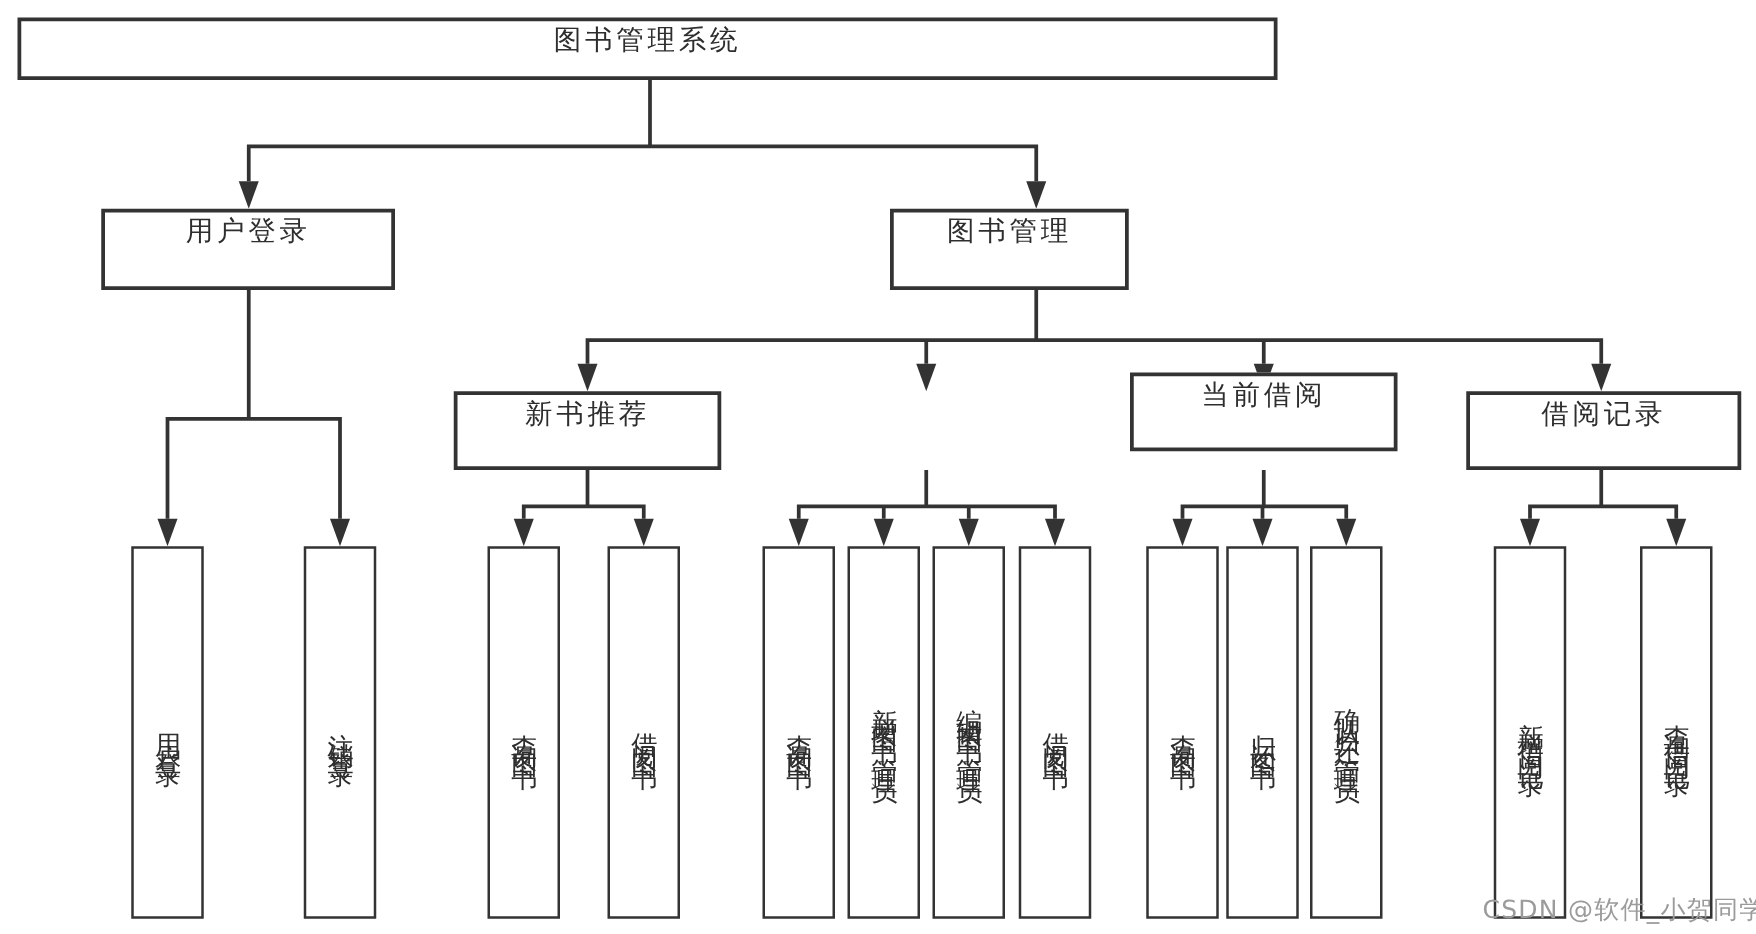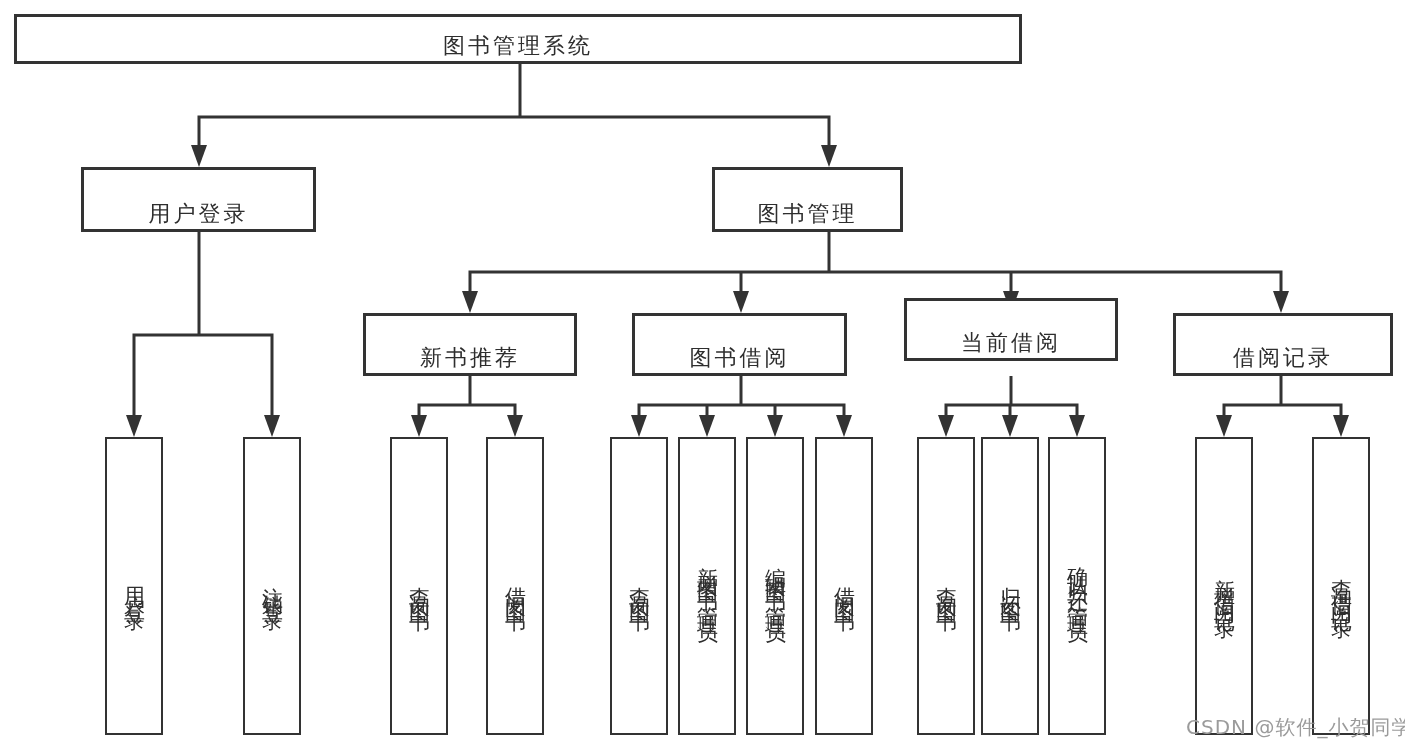--- a/index.html
+++ b/index.html
@@ -17,21 +17,21 @@
     left: 0; top: 0;
     width: 1405px; height: 747px;
     z-index: 1;
   }
   .node {
     position: absolute;
     background: #ffffff;
     border: 3px solid #333333;
     box-sizing: border-box;
     display: flex;
-    align-items: flex-end;
+    align-items: flex-start;
     justify-content: center;
     z-index: 2;
   }
   .node .hlabel {
     font-size: 22px;
     letter-spacing: 3px;
     color: #2e2e2e;
     white-space: nowrap;
   }
   .leaf {
@@ -145,23 +145,20 @@
   <div class="node n-login">
     <span class="hlabel">用户登录</span>
   </div>
   <div class="node n-mgmt">
     <span class="hlabel">图书管理</span>
   </div>
 
   <div class="node n-l3-0">
     <span class="hlabel">新书推荐</span>
   </div>
-  <div class="node n-l3-1">
-    <span class="hlabel">图书借阅</span>
-  </div>
   <div class="node n-l3-2">
     <span class="hlabel">当前借阅</span>
   </div>
   <div class="node n-l3-3">
     <span class="hlabel">借阅记录</span>
   </div>
 
   <div class="leaf lf-0">
     <span class="vlabel">用户登录</span>
   </div>

